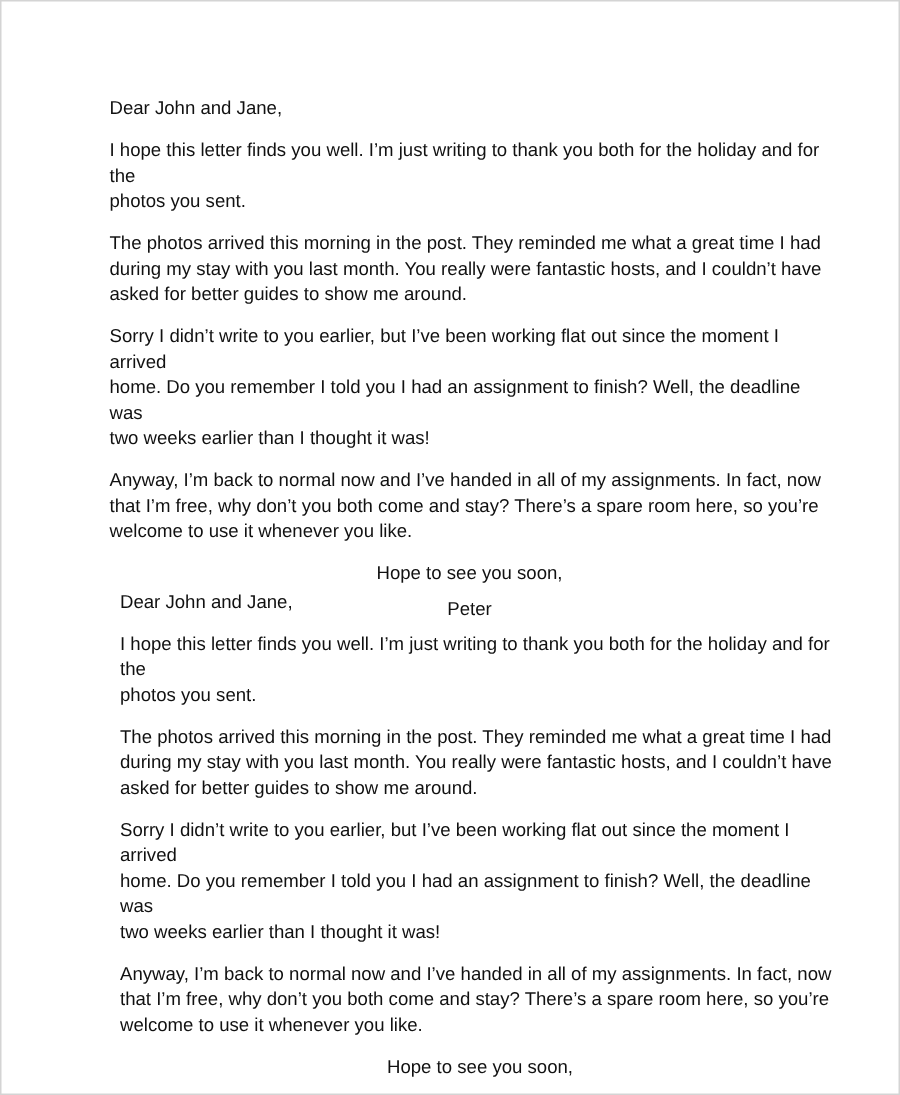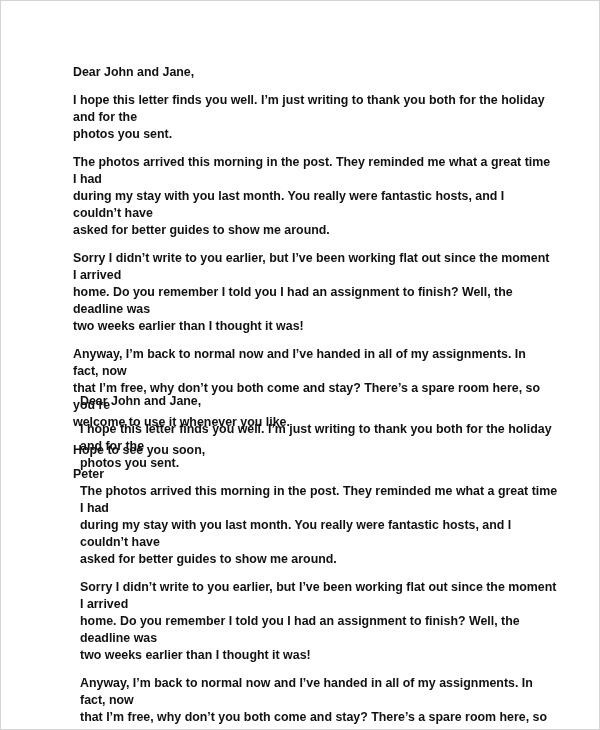--- a/index.html
+++ b/index.html
@@ -8,25 +8,25 @@
       width: 598px;
       height: 728px;
       border: 1px solid #d4d4d4;
       background: #ffffff;
       overflow: hidden;
       font-family: "Liberation Sans", sans-serif;
       color: #111111;
       font-size: 12.4px;
       line-height: 17px;
     }
-    .letter { position: absolute; width: 480px; font-weight: bold; }
+    .letter { position: absolute; width: 480px; }
     .letter-1 { left: 72px; top: 63px; }
     .letter-2 { left: 79px; top: 392px; }
     .letter p { margin: 0 0 11px 0; white-space: pre-line; }
-    .letter p.short { margin-bottom: 7px; }
+    .letter p.short { margin-bottom: 7px; text-align: center; }
   </style>
 </head>
 <body>
 
 <div class="page">
 
   <div class="letter letter-1">
     <p>Dear John and Jane,</p>
     <p>I hope this letter finds you well. I’m just writing to thank you both for the holiday and for the
 photos you sent.</p>

